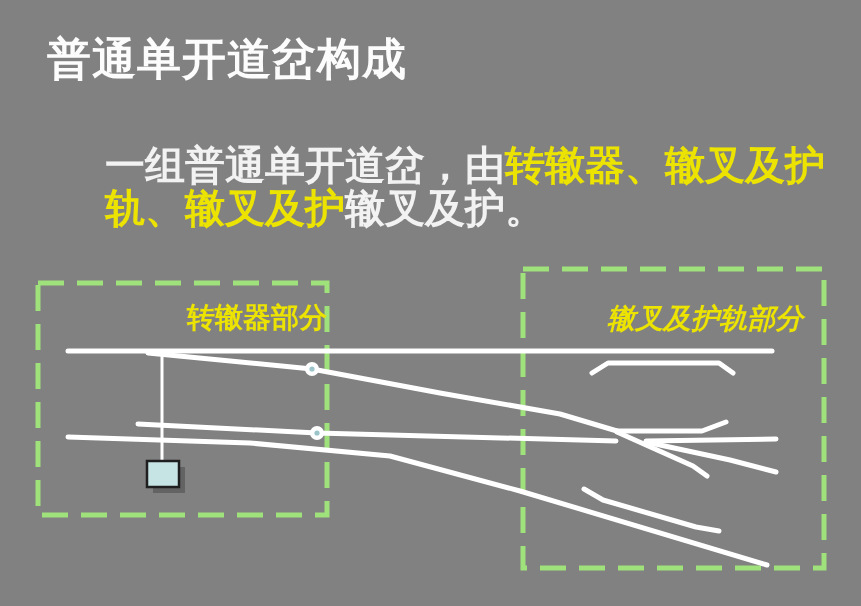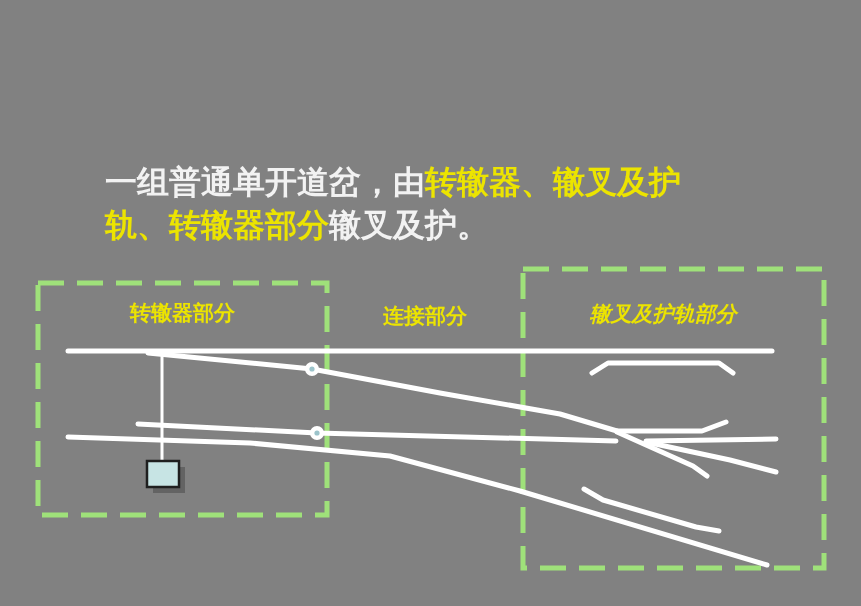--- a/index.html
+++ b/index.html
@@ -10,45 +10,46 @@
     overflow:hidden;
     font-family:"Liberation Sans","DejaVu Sans",sans-serif;
   }
   .title{
     position:absolute;left:47px;top:30px;margin:0;
     font-family:"DejaVu Serif","Liberation Serif",serif;
     font-size:44px;font-weight:bold;color:#fcfcfc;
     letter-spacing:1px;white-space:nowrap;
   }
   .body-text{
-    position:absolute;left:105px;top:161px;
-    font-size:32px;font-weight:bold;line-height:43px;
+    position:absolute;left:105px;top:144px;
+    font-size:40px;font-weight:bold;line-height:43px;
     white-space:nowrap;
   }
   .seg-white{color:#f2f2f2;}
   .seg-yellow{color:#ece400;}
   .diagram-svg{position:absolute;left:0;top:0;}
   .dlabel{
     position:absolute;
-    font-size:21px;font-weight:bold;color:#ece400;
-    text-align:center;white-space:nowrap;
+    font-size:28px;font-weight:bold;color:#ece400;
+    text-align:right;white-space:nowrap;
   }
   .lbl-switch{left:38px;top:299px;width:289px;}
   .lbl-conn{left:327px;top:302px;width:196px;}
   .lbl-frog{left:523px;top:300px;width:280px;font-style:italic;}
 </style>
 </head>
 <body>
 
 <div class="slide">
 
+  <h1 class="title">普通单开道岔构成</h1>
 
   <div class="body-text">
     <div><span class="seg-white">一组普通单开道岔，由</span><span class="seg-yellow">转辙器、辙叉及护</span></div>
-    <div><span class="seg-yellow">轨、转辙器部分</span><span class="seg-white">辙叉及护。</span></div>
+    <div><span class="seg-yellow">轨、辙叉及护</span><span class="seg-white">辙叉及护。</span></div>
   </div>
 
   <svg class="diagram-svg" width="861" height="606" viewBox="0 0 861 606">
 
     <rect x="38" y="283" width="289" height="232" fill="none" stroke="#9fe17a" stroke-width="5" stroke-dasharray="26 13"></rect>
     <rect x="523" y="269" width="301" height="299" fill="none" stroke="#9fe17a" stroke-width="5" stroke-dasharray="26 13"></rect>
 
     <g stroke="#ffffff" stroke-width="5" fill="none" stroke-linecap="round" stroke-linejoin="round">
       <polyline points="68,351 772,351"></polyline>
       <polyline points="148,353 312,369 440,393 560,414 617,431"></polyline>
@@ -71,16 +72,15 @@
       <circle cx="312" cy="369" r="7" fill="#ffffff"></circle>
       <circle cx="312" cy="369" r="2.6" fill="#9cc4cb"></circle>
     </g>
     <g>
       <circle cx="317" cy="433" r="7" fill="#ffffff"></circle>
       <circle cx="317" cy="433" r="2.6" fill="#9cc4cb"></circle>
     </g>
   </svg>
 
   <div class="dlabel lbl-switch">转辙器部分</div>
-  <div class="dlabel lbl-conn">连接部分</div>
   <div class="dlabel lbl-frog">辙叉及护轨部分</div>
 
 </div>
 
 </body></html>

